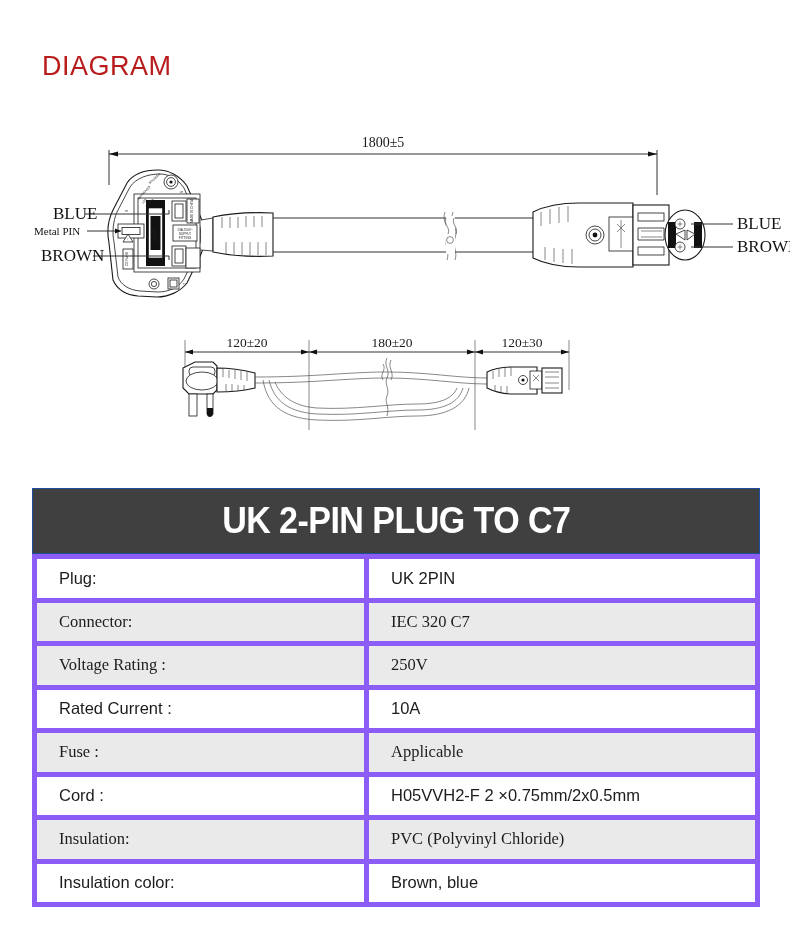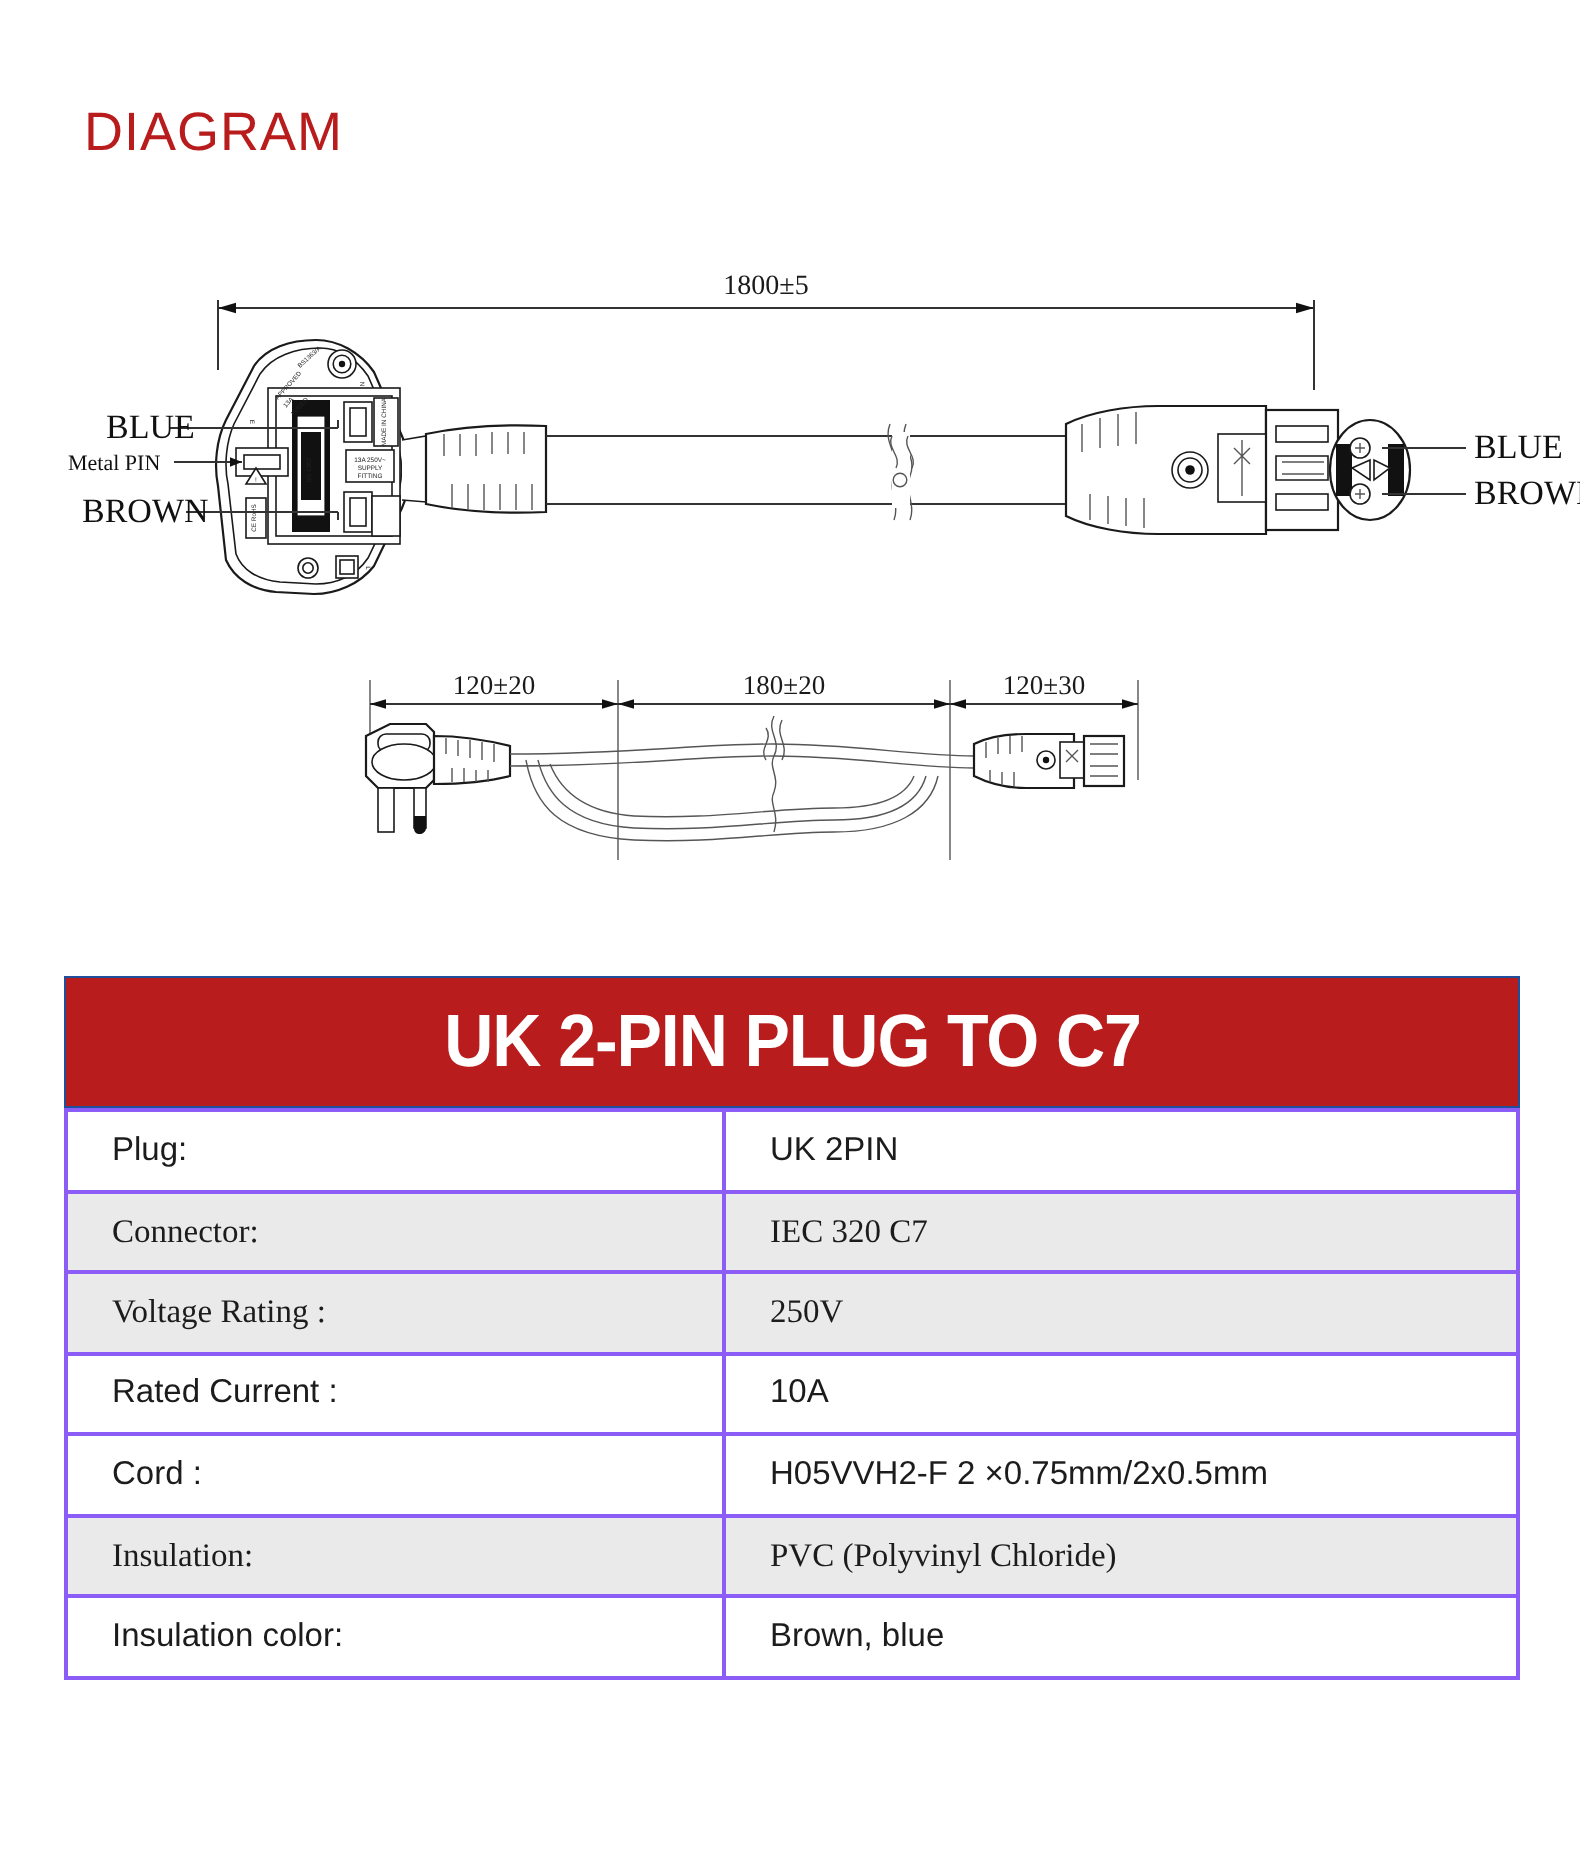--- a/index.html
+++ b/index.html
@@ -76,21 +76,21 @@
 
   
   .spec-wrap {
     position: absolute;
     left: 32px;
     top: 488px;
     width: 728px;
   }
   .spec-header {
     height: 66px;
-    background: #b91c1c;
+    background: #404040;
     display: flex;
     align-items: center;
     justify-content: center;
     border: 1px solid #1f4e9c;
     box-sizing: border-box;
   }
   .spec-header-title {
     color: #ffffff;
     font-family: "Liberation Sans", sans-serif;
     font-size: 37px;
@@ -98,21 +98,21 @@
     letter-spacing: -0.6px;
     transform: scaleX(0.92);
     white-space: nowrap;
   }
   table.spec {
     border-collapse: collapse;
     width: 100%;
     table-layout: fixed;
   }
   table.spec td {
-    border: 2px solid #8b5cf6;
+    border: 5px solid #8b5cf6;
     height: 38.5px;
     font-family: "Liberation Sans", sans-serif;
     font-size: 16.5px;
     color: #1c1c1c;
     padding: 0 0 0 22px;
     vertical-align: middle;
     white-space: nowrap;
     overflow: hidden;
   }
   table.spec td.k { width: 305px; }
@@ -373,20 +373,24 @@
           <td class="v">IEC 320 C7</td>
         </tr>
         <tr class="alt">
           <td class="k">Voltage Rating :</td>
           <td class="v">250V</td>
         </tr>
         <tr>
           <td class="k">Rated Current :</td>
           <td class="v">10A</td>
         </tr>
+        <tr class="alt">
+          <td class="k">Fuse :</td>
+          <td class="v">Applicable</td>
+        </tr>
         <tr>
           <td class="k">Cord :</td>
           <td class="v">H05VVH2-F 2 ×0.75mm/2x0.5mm</td>
         </tr>
         <tr class="alt">
           <td class="k">Insulation:</td>
           <td class="v">PVC (Polyvinyl Chloride)</td>
         </tr>
         <tr>
           <td class="k">Insulation color:</td>

